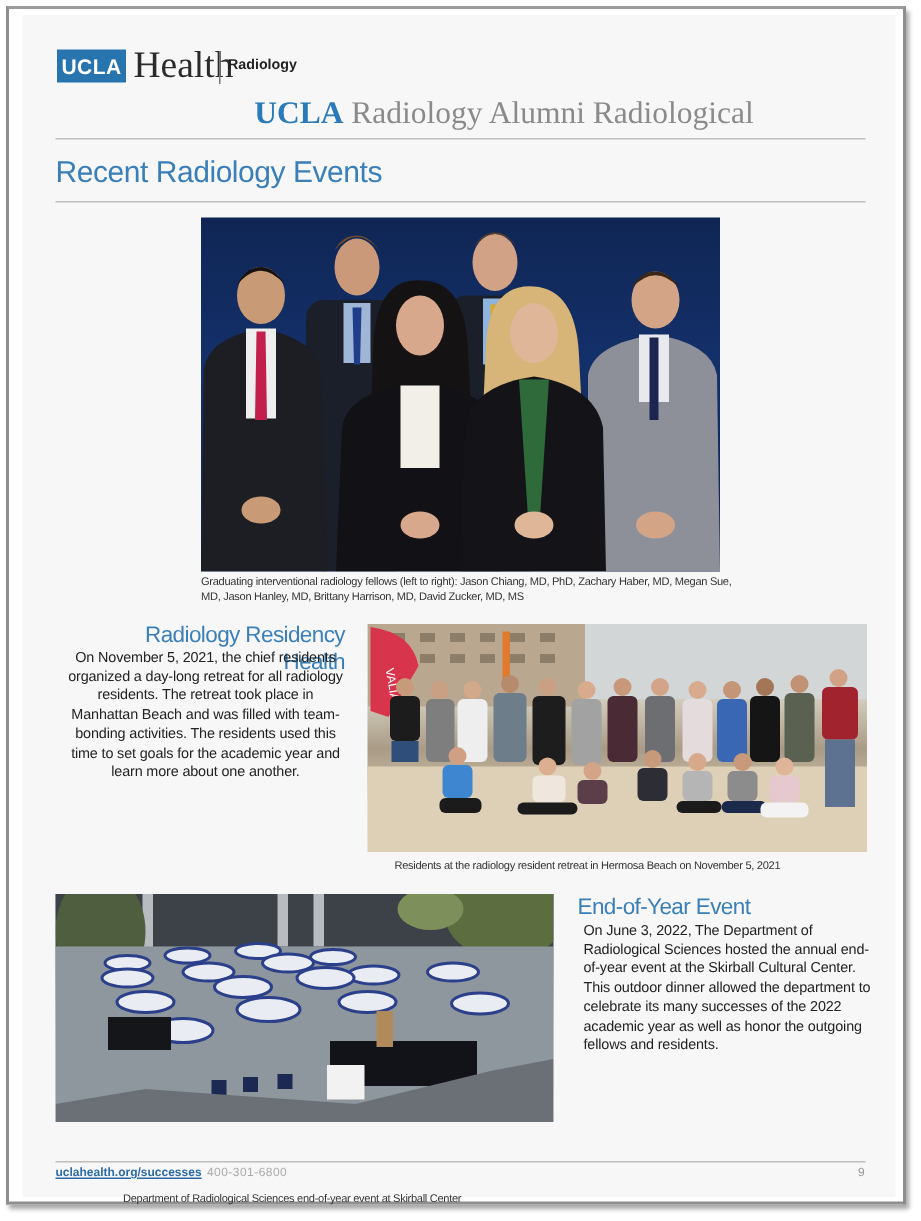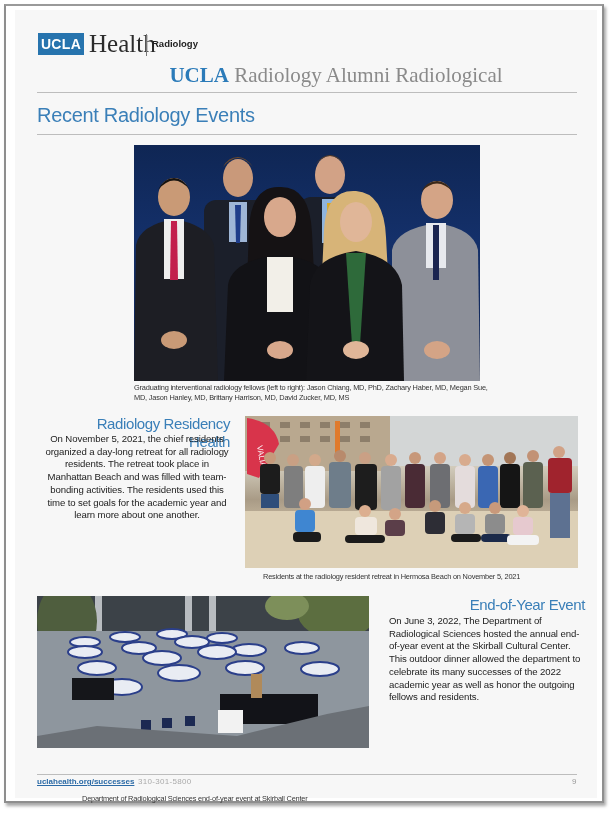--- a/index.html
+++ b/index.html
@@ -18,21 +18,21 @@
   .rule { left:22px; width:540px; height:1px; background:#bdbdbd; }
   .section-title { left:22px; top:93px; font-size:20px; color:#3a7fb8; line-height:24px; letter-spacing:-0.3px; }
 
   
   .photo { overflow:hidden; }
   .photo-fellows { left:119px; top:135px; width:346px; height:236px; background:linear-gradient(180deg,#0f2654 0%,#14306a 40%,#102452 100%); }
   .photo-retreat { left:230px; top:406px; width:333px; height:152px; background:linear-gradient(180deg,#c9c4b6 0%,#d8d3c4 30%,#a99b86 55%,#d9cbb0 80%,#e2d6bd 100%); }
   .photo-event { left:22px; top:586px; width:332px; height:152px; background:linear-gradient(180deg,#3b3f44 0%,#5d636b 30%,#8c939b 60%,#9aa2a9 100%); }
 
   .caption { font-size:7.4px; color:#333; line-height:10px; font-family:"Liberation Sans", sans-serif; letter-spacing:-0.2px; }
-  .sub-heading { font-size:15px; color:#3a7fb8; line-height:18px; letter-spacing:-0.4px;text-align:right; }
+  .sub-heading { font-size:15px; color:#3a7fb8; line-height:18px; letter-spacing:-0.4px; }
   .body-text { font-size:9.6px; color:#222; line-height:12.7px; letter-spacing:-0.1px; }
 
   .footer-link { left:22px; top:767px; font-size:8px; font-weight:bold; color:#2b6aa6; text-decoration:underline; }
   .footer-phone { left:123px; top:767px; font-size:8px; color:#aaa; letter-spacing:0.3px; }
   .footer-page { left:557px; top:767px; font-size:8px; color:#999; }
 </style>
 </head>
 <body>
 
 <div class="page-frame"></div>
@@ -217,15 +217,15 @@
       <polygon points="0,140 60,130 200,140 290,118 332,110 332,152 0,152" fill="#6b7076"></polygon>
     </svg>
   </div>
   <div class="abs caption" style="left:22px; top:784px; width:332px;padding-left:45px;">Department of Radiological Sciences end-of-year event at Skirball Center</div>
 
   <div class="abs sub-heading" style="left:370px; top:586px; width:200px;">End-of-Year Event</div>
   <div class="abs body-text" style="left:374px; top:605px; width:195px;">On June 3, 2022, The Department of Radiological Sciences hosted the annual end-of-year event at the Skirball Cultural Center. This outdoor dinner allowed the department to celebrate its many successes of the 2022 academic year as well as honor the outgoing fellows and residents.</div>
 
   <div class="abs rule" style="top:764px; left:22px; width:540px;"></div>
   <a class="abs footer-link">uclahealth.org/successes</a>
-  <div class="abs footer-phone">310-301-5800</div>
+  <div class="abs footer-phone">400-301-6800</div>
   <div class="abs footer-page">9</div>
 </div>
 
 </body></html>

